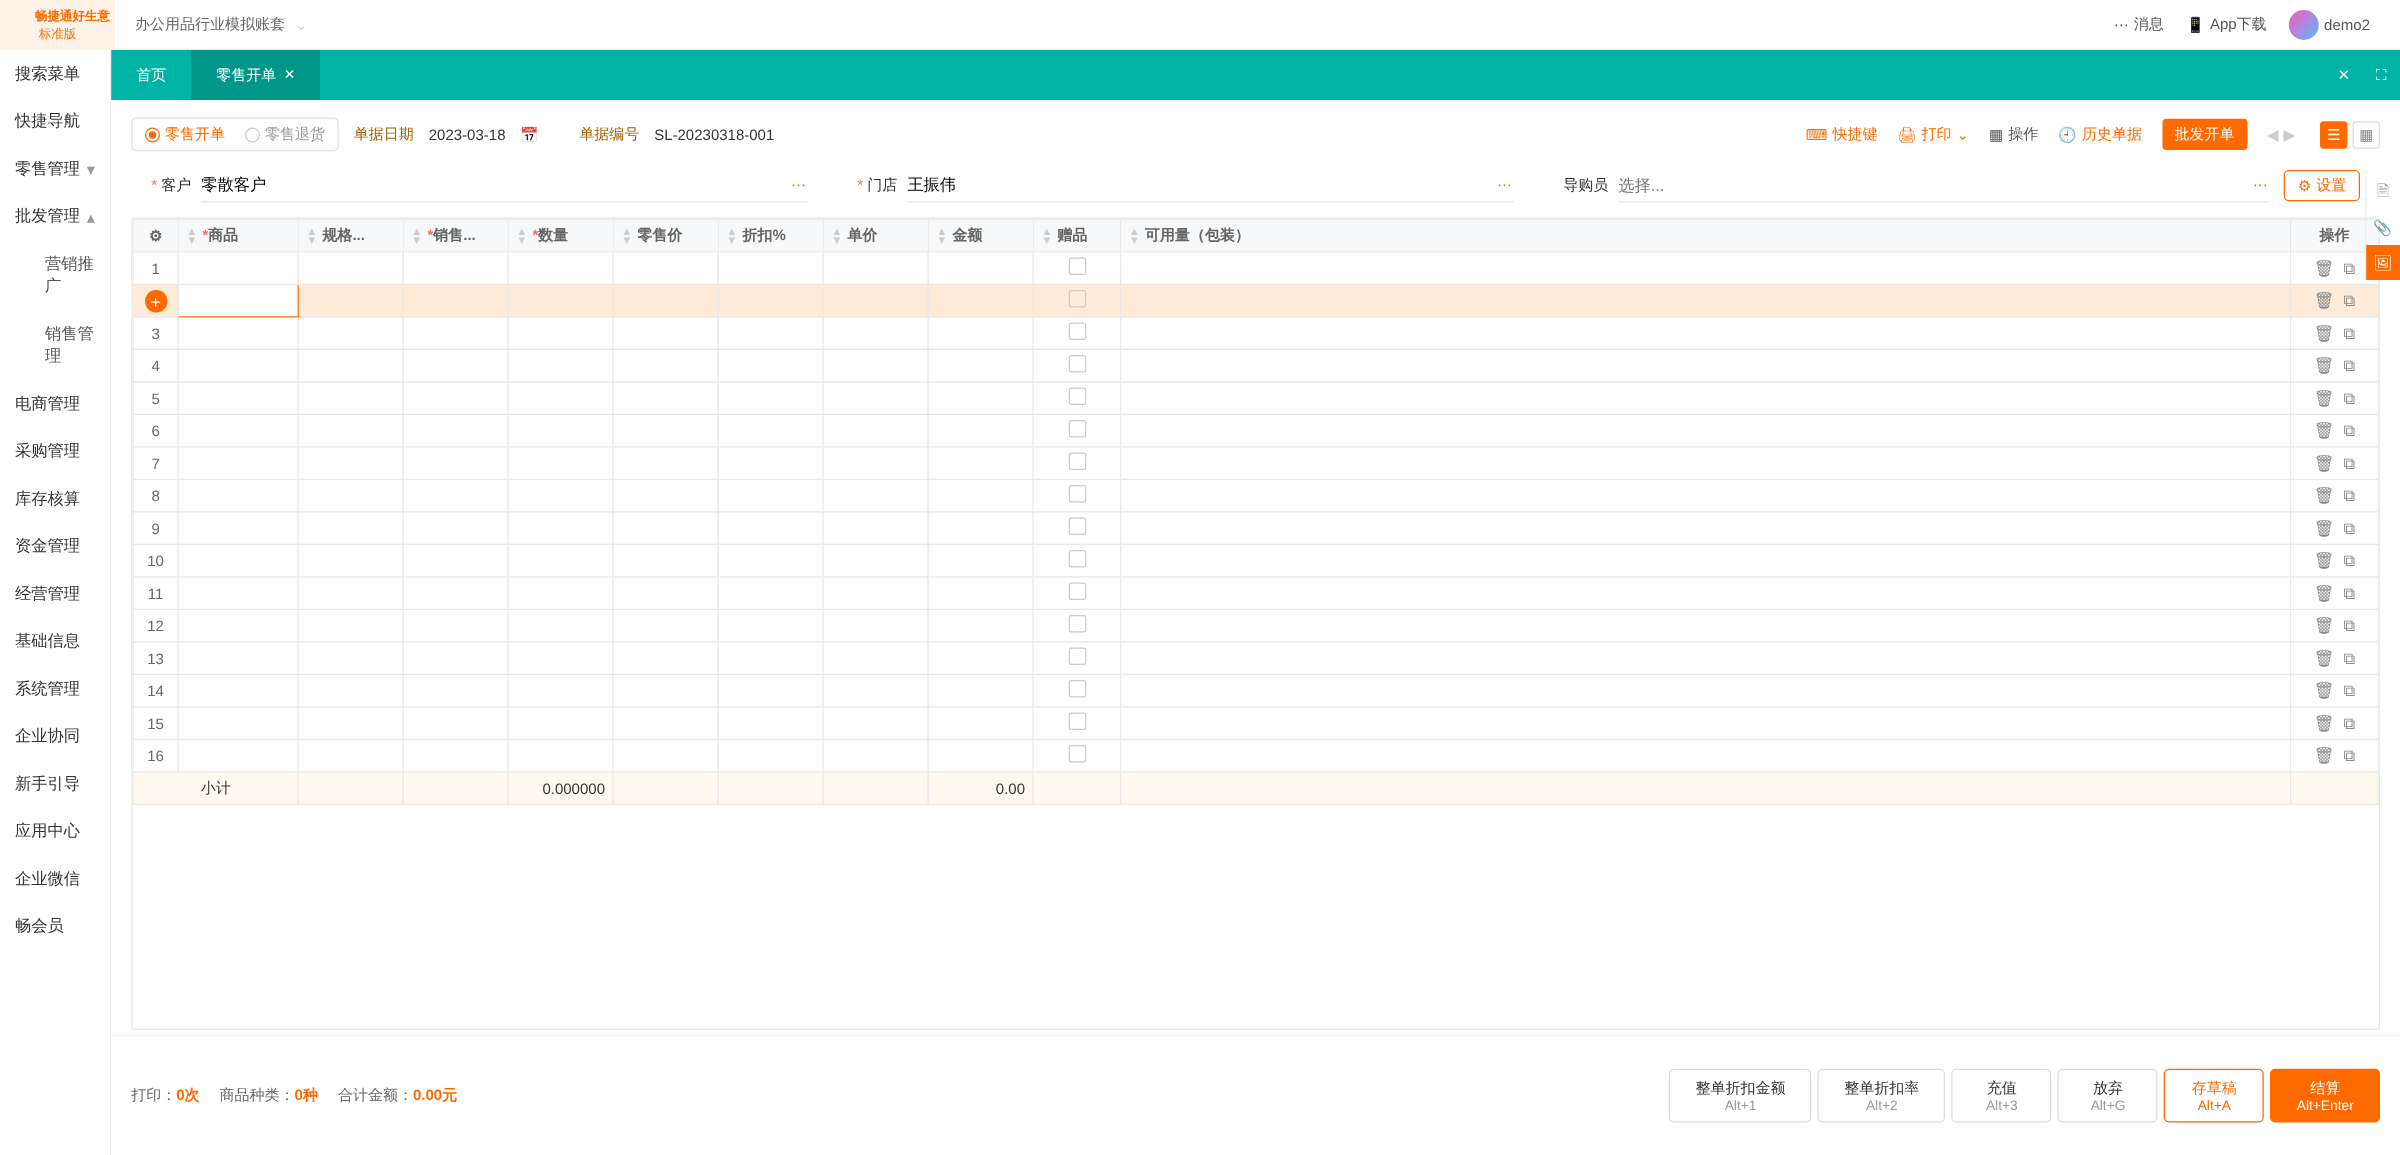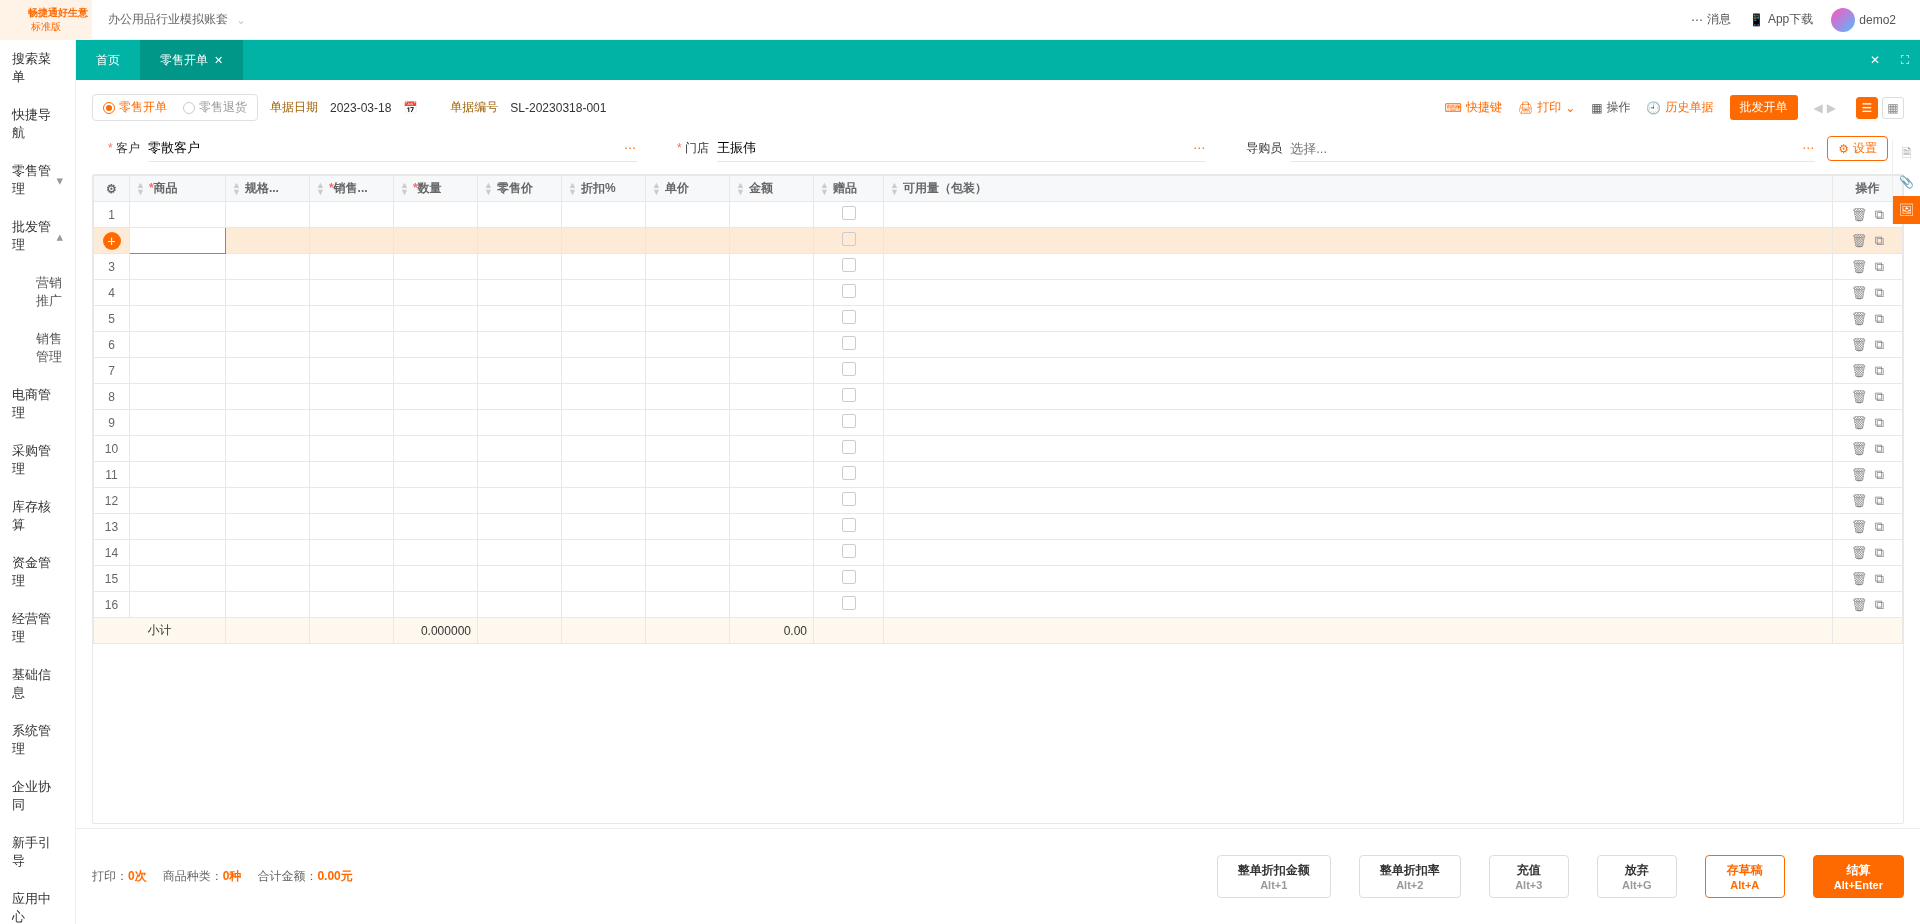--- a/index.html
+++ b/index.html
@@ -10,21 +10,21 @@
     .logo-area { width: 92px; height: 40px; background: #fff3e8; display: flex; flex-direction: column; align-items: center; justify-content: center; }
     .logo-text { color: #ff6a00; font-size: 10px; font-weight: bold; margin-left: 24px; }
     .logo-sub { color: #ff6a00; font-size: 10px; }
     .app-select { margin-left: 16px; color: #666; display: flex; align-items: center; gap: 8px; flex-grow: 1; }
     .top-right { display: flex; align-items: center; gap: 18px; padding-right: 24px; color: #555; }
     .top-icon { display: inline-flex; align-items: center; gap: 4px; cursor: pointer; }
     .avatar { width: 24px; height: 24px; border-radius: 50%; background: linear-gradient(135deg,#f5b,#5bf); }
     
     
     .layout { display: flex; height: calc(100vh - 40px); }
-    .sidebar { width: 76px; background: #fff; border-right: 1px solid #eee; overflow-y: auto; }
+    .sidebar { width: 89px; background: #fff; border-right: 1px solid #eee; overflow-y: auto; }
     .menu-item { padding: 10px 12px; color: #333; cursor: pointer; display: flex; justify-content: space-between; align-items: center; font-size: 13px; }
     .menu-sub { padding-left: 20px; color: #555; margin-left: 16px; }
     
     
     .main { flex: 1; display: flex; flex-direction: column; background: #f5f5f5; position: relative; }
     .tabs-bar { height: 40px; background: #00b3a5; display: flex; align-items: center; }
     .tab { padding: 15px 20px; height: 40px; line-height: 40px; color: #fff; cursor: pointer; display: flex; align-items: center; gap: 6px; }
     .tab.active { background: #009688; }
     .tabs-right { margin-left: auto; display: flex; align-items: center; }
     .tab-btn { width: 30px; height: 40px; display: flex; align-items: center; justify-content: center; color: #fff; cursor: pointer; }
@@ -76,21 +76,21 @@
     .checkbox-cell { width:14px; height:14px; border:1px solid #ccc; border-radius:2px; display:inline-block; }
     .del-icon, .copy-icon { color:#888; cursor:pointer; font-size:13px; padding:0 2px; }
     .highlighted-row td { background: #fdebd7; }
     .highlighted-row .product-cell { background:#fff; border:1px solid #ff6a00; }
     tfoot td { background:#fff8ee; border-top:1px solid #e8e8e8; }
     
     
     .bottom-bar { padding: 26px 16px; display:flex; align-items:center; border-top:1px solid #eee; background:#fff; }
     .summary-group { display:flex; align-items:center; gap: 16px; color:#666; }
     .orange-val { color:#ff6a00; font-weight:bold; }
-    .action-btns { margin-left:auto; display:flex; gap:28px; align-items:center;font-weight:bold; }
+    .action-btns { margin-left:auto; display:flex; gap:5px; align-items:center; }
     .act-btn { border:1px solid #ddd; border-radius:4px; padding: 6px 20px; cursor:pointer; text-align:center; background:#fff; min-width:80px; }
     .act-btn .sub { font-size:11px; color:#999; }
     .act-btn.draft { border-color:#ff6a00; color:#ff6a00; }
     .act-btn.draft .sub { color:#ff6a00; }
     .act-btn.primary { background:#ff6a00; border-color:#ff6a00; color:#fff; }
     .act-btn.primary .sub { color:#fff; }
     
     
     .side-icons { position:absolute; right:0; top:100px; width:28px; display:flex; flex-direction:column; }
     .side-icon { width:28px; height:28px; display:flex; align-items:center; justify-content:center; color:#999; cursor:pointer; border-left:1px solid #eee; }

